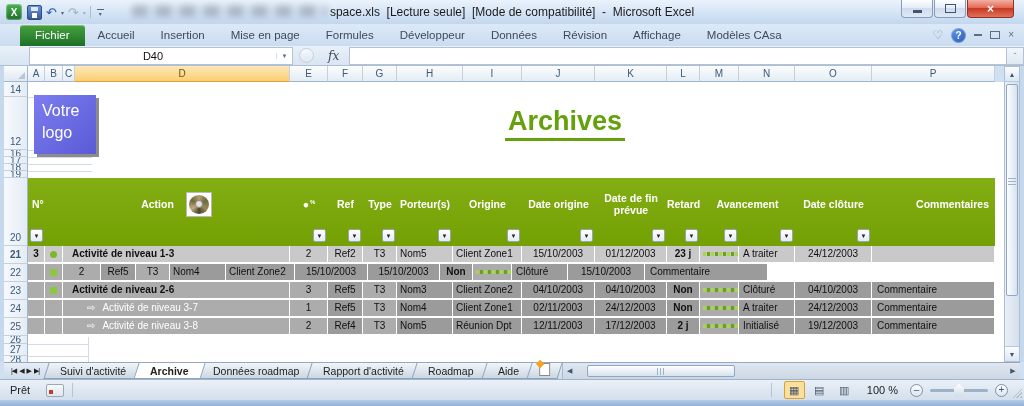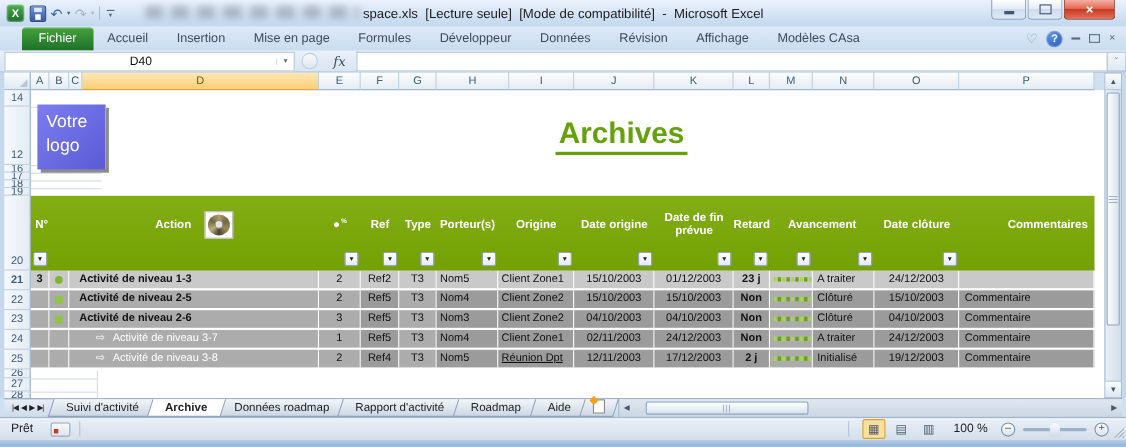--- a/index.html
+++ b/index.html
@@ -45,21 +45,21 @@
   .heart{color:#8a9ab0;font-size:12px;}
   .helpbtn{width:15px;height:15px;border-radius:50%;background:radial-gradient(circle at 35% 30%,#5b93e8,#1d50a8);
     color:#fff;font-size:10px;font-weight:bold;display:flex;align-items:center;justify-content:center;
     box-shadow:inset 0 0 2px #fff;}
   .smglyph{color:#5c6e85;font-size:10px;line-height:10px;}
   .smbar{width:8px;height:2px;background:#5c6e85;}
   .smrest{width:8px;height:6px;border:1px solid #5c6e85;}
   
   .formulabar{position:absolute;left:0;top:46px;width:1024px;height:20px;
     background:linear-gradient(#e9f0f8,#d9e5f2);border-bottom:1px solid #aebfd4;
-    display:flex;align-items:center;box-sizing:border-box;}
+    display:flex;align-items:center;box-sizing:border-box;padding-left:25px;}
   .namebox{margin-left:4px;width:262px;height:16px;background:#fff;border:1px solid #b3c3d6;
     display:flex;align-items:center;font-size:11px;color:#111;}
   .nbtext{flex:1;text-align:center;}
   .nbarrow{width:15px;text-align:center;color:#5a6b82;font-size:6px;border-left:1px solid #d5dee8;}
   .fbcircle{width:13px;height:13px;border-radius:50%;margin-left:6px;
     background:linear-gradient(#f8fafc,#dde6f0);border:1px solid #c2cfdf;}
   .fx{font-family:"DejaVu Serif",serif;font-style:italic;font-size:12px;color:#3c4b5f;margin:0 10px 0 14px;}
   .fbinput{flex:1;height:16px;background:#fff;border:1px solid #b3c3d6;border-right:none;}
   .fbexpand{width:16px;height:16px;display:flex;align-items:center;justify-content:center;
     color:#5a6b82;font-size:8px;background:linear-gradient(#f2f6fa,#dfe9f3);border:1px solid #b3c3d6;}
@@ -389,21 +389,20 @@
           </div>
           <div class="td c-statut" style="width: 56px;">A traiter</div>
           <div class="td c-date_cloture" style="width: 77px;">24/12/2003</div>
           <div class="td c-commentaire" style="width: 123px;"></div>
         </div>
         <div class="trow dark">
           <div class="td c-no" style="width: 17px;"></div>
           <div class="td c-bullet" style="width: 18px;">
             <span class="bullet-square"></span>
           </div>
-          <div class="td c-action" style="width: 227px;"><span>Activité de niveau 2-5</span></div>
           <div class="td c-count" style="width: 38px;">2</div>
           <div class="td c-ref filled" style="width: 35px;">Ref5</div>
           <div class="td c-type" style="width: 34px;">T3</div>
           <div class="td c-porteur filled" style="width: 56px;">Nom4</div>
           <div class="td c-origine filled" style="width: 69px;">Client Zone2</div>
           <div class="td c-date_origine filled" style="width: 73px;">15/10/2003</div>
           <div class="td c-date_fin filled" style="width: 72px;">15/10/2003</div>
           <div class="td c-retard filled" style="width: 33px;">Non</div>
           <div class="td c-dots" style="width: 39px;">
             <span class="dot"></span>
@@ -477,21 +476,21 @@
           <div class="td c-commentaire filled" style="width: 123px;">Commentaire</div>
         </div>
         <div class="trow dark sub">
           <div class="td c-no" style="width: 17px;"></div>
           <div class="td c-bullet" style="width: 18px;"></div>
           <div class="td c-action" style="width: 227px;"><span class="subarrow">⇨</span><span>Activité de niveau 3-8</span></div>
           <div class="td c-count" style="width: 38px;">2</div>
           <div class="td c-ref filled" style="width: 35px;">Ref4</div>
           <div class="td c-type" style="width: 34px;">T3</div>
           <div class="td c-porteur filled" style="width: 56px;">Nom5</div>
-          <div class="td c-origine filled" style="width: 69px; text-decoration: underline;">Réunion Dpt</div>
+          <div class="td c-origine filled" style="width: 69px;">Réunion Dpt</div>
           <div class="td c-date_origine filled" style="width: 73px;">12/11/2003</div>
           <div class="td c-date_fin filled" style="width: 72px;">17/12/2003</div>
           <div class="td c-retard filled" style="width: 33px;">2 j</div>
           <div class="td c-dots" style="width: 39px;">
             <span class="dot"></span>
             <span class="dot alt"></span>
             <span class="dot"></span>
             <span class="dot alt"></span>
             <span class="dot"></span>
             <span class="dot alt"></span>

